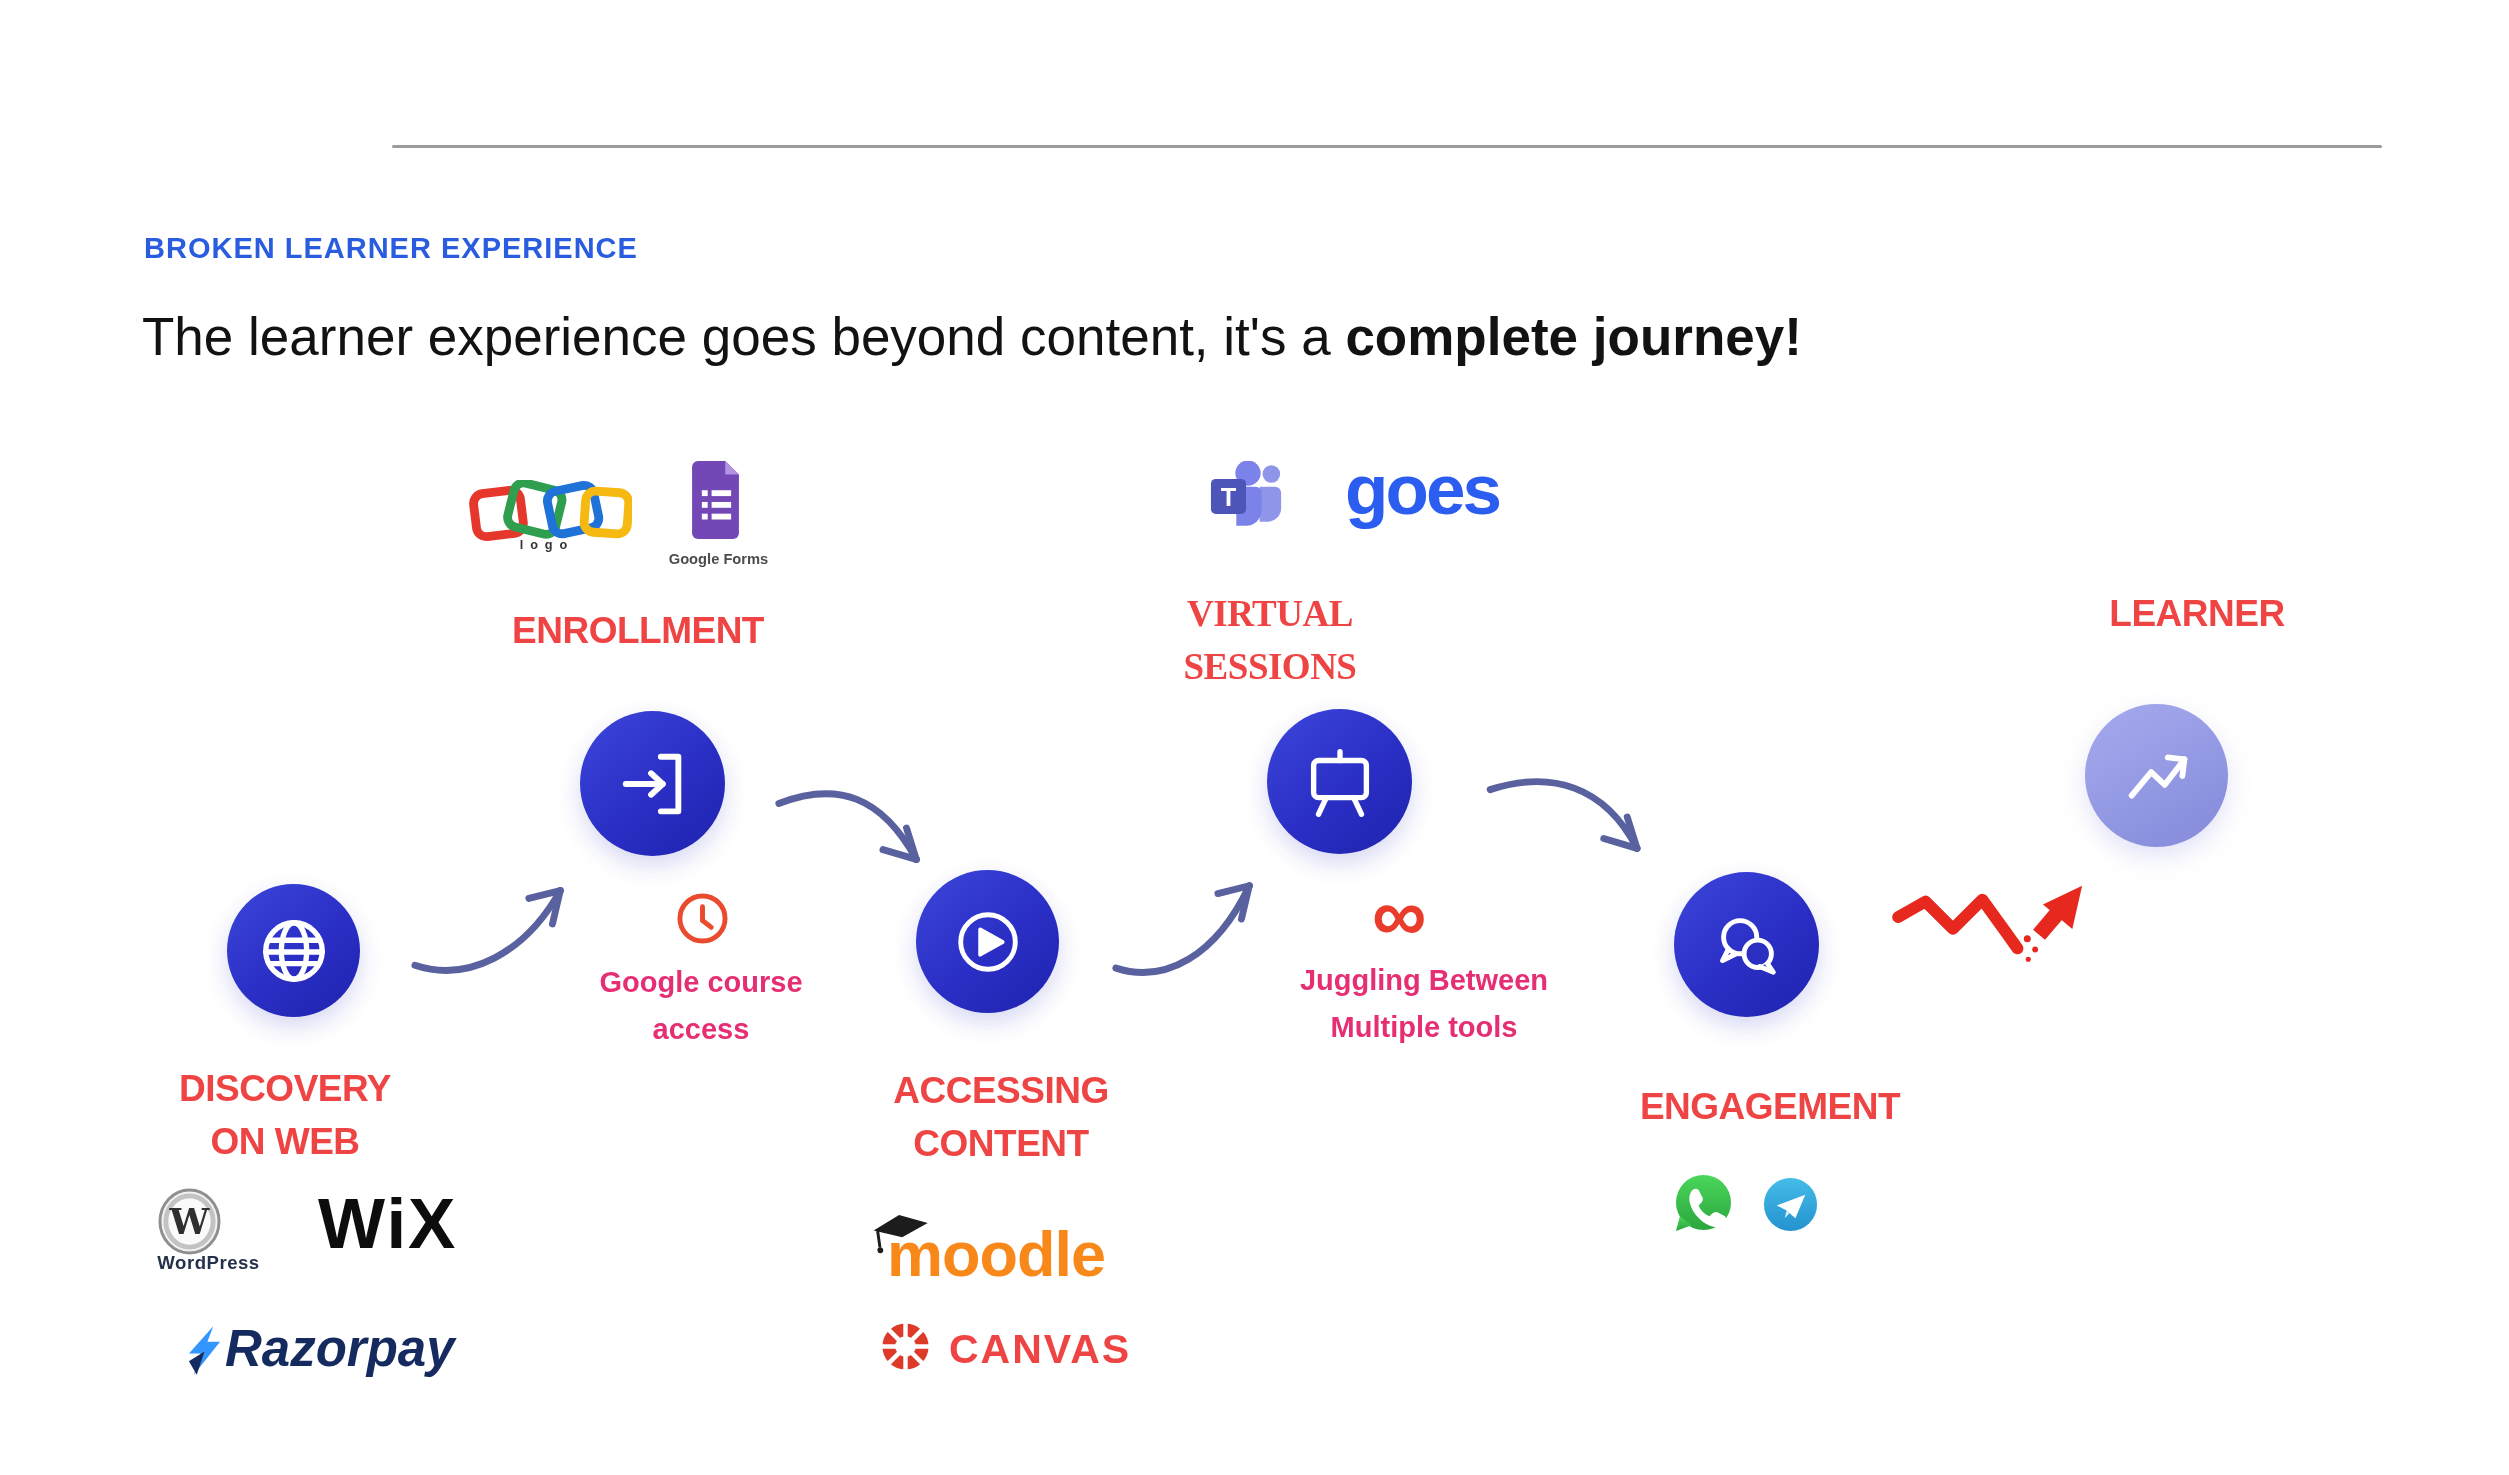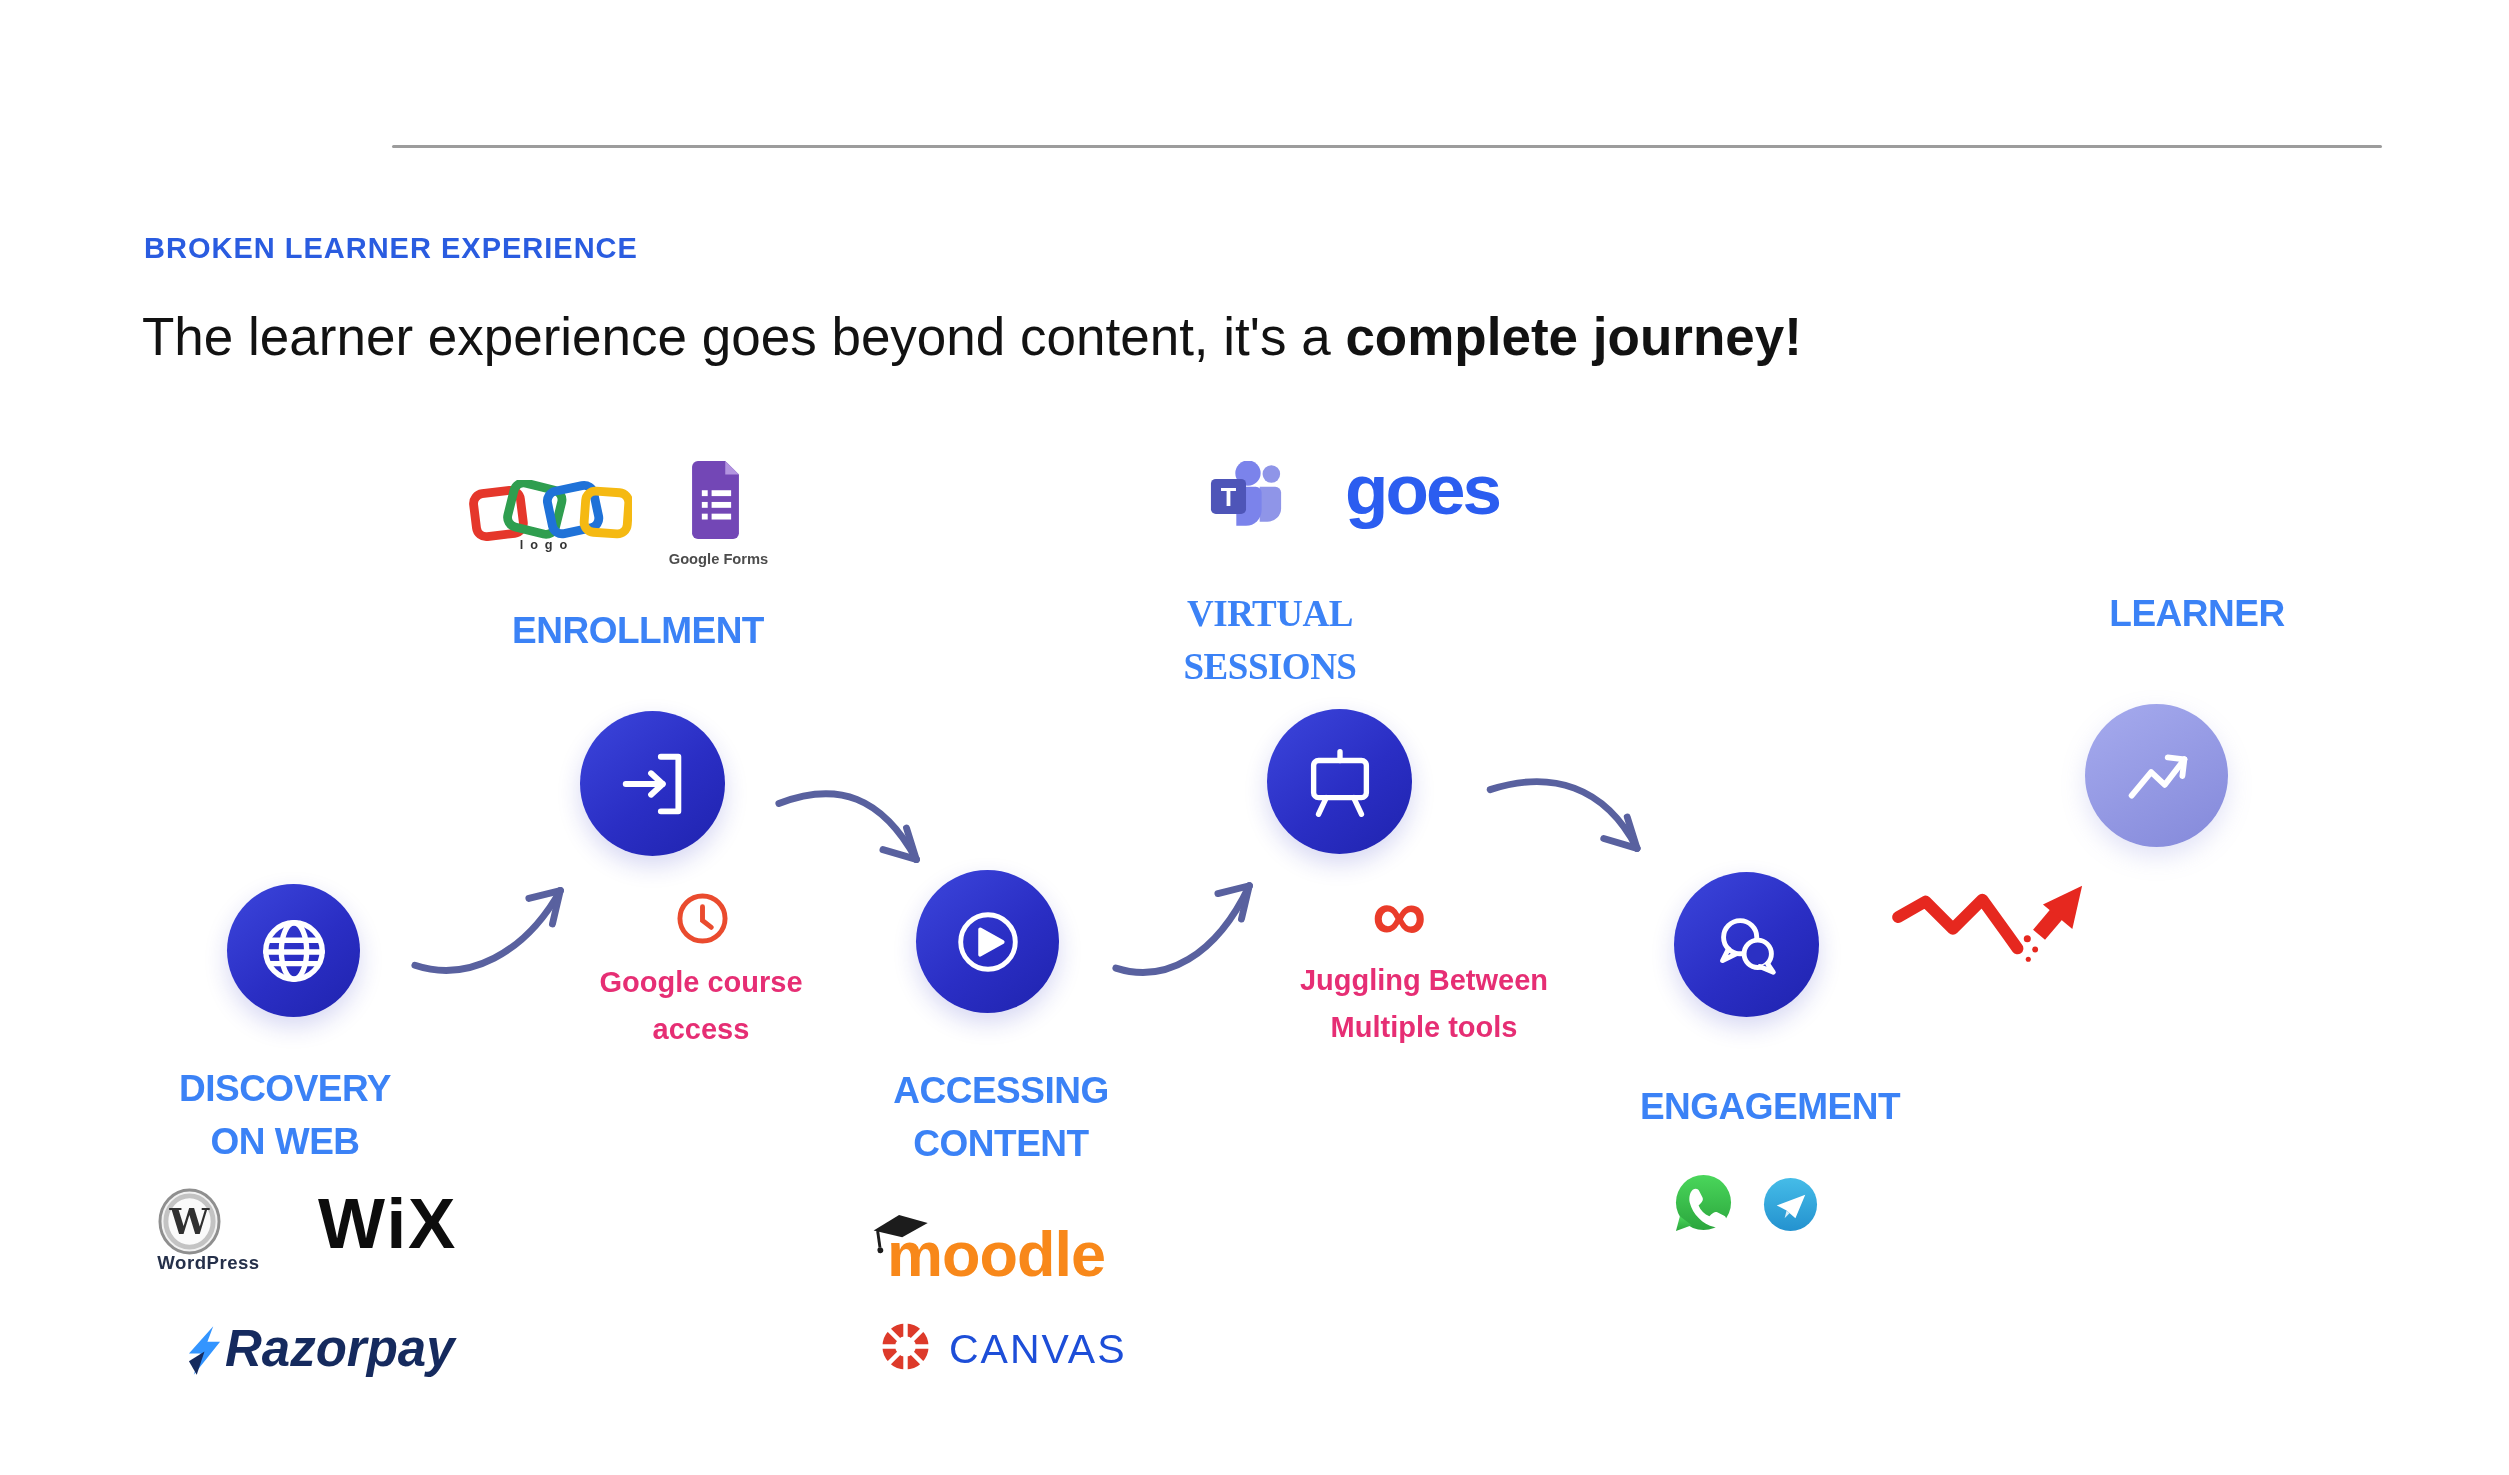--- a/index.html
+++ b/index.html
@@ -14,35 +14,35 @@
   .title b{font-weight:700;}
 
   
   .node{border-radius:50%;background:linear-gradient(140deg,#3c46dc 0%,#2a2ec4 55%,#1f23ae 100%);
         display:flex;align-items:center;justify-content:center;
         box-shadow:0 9.8px 23.5px rgba(34,38,190,.18);}
   .node.lav{background:linear-gradient(150deg,#a6abee 0%,#8e93e0 70%,#8489da 100%);
         box-shadow:0 9.8px 23.5px rgba(140,144,224,.25);}
 
   
-  .lbl{font-size:37px;font-weight:700;color:#3b82f6;letter-spacing:-0.5px;
+  .lbl{font-size:37px;font-weight:700;color:#ef4444;letter-spacing:-0.5px;
        line-height:53px;width:294px;text-align:center;}
   .lbl .ln{display:block;}
 
   
   .pain{font-size:29px;font-weight:700;color:#e62e74;line-height:47px;
         width:294px;text-align:center;}
   .infinity{font-size:76px;font-weight:700;color:#ea3c2a;line-height:69px;}
 
   
   .zoom-word{font-size:71px;font-weight:700;color:#2b5df0;letter-spacing:-2.9px;line-height:88px;}
   .wix-word{font-size:71px;font-weight:800;color:#0d0d0d;letter-spacing:2px;line-height:69px;}
   .rzp-word{font-size:51px;font-weight:700;font-style:italic;color:#152a5e;line-height:47px;}
   .moodle-word{font-size:63px;font-weight:700;color:#f8881a;letter-spacing:-1px;line-height:63px;}
-  .canvas-word{font-size:41px;font-weight:400;color:#1d4ed8;letter-spacing:2px;line-height:49px;}
+  .canvas-word{font-size:41px;font-weight:700;color:#ef4444;letter-spacing:2px;line-height:49px;}
   .wp-caption{font-size:18.6px;font-weight:700;color:#25304a;width:167px;text-align:center;letter-spacing:0.5px;}
   .apps-caption{font-size:12.7px;font-weight:700;color:#333;letter-spacing:6.9px;width:108px;text-align:center;}
   .forms-caption{font-size:14.7px;width:127px;text-align:center;color:#4c4c4c;font-weight:700;}
 </style>
 </head>
 <body>
 
 <div class="abs topline" style="left:392px;top:145px;width:1990px;"></div>
 <div class="abs eyebrow" style="left:144px;top:232px;">BROKEN LEARNER EXPERIENCE</div>
 <div class="abs title" style="left:142px;top:306px;"><span>The learner experience goes beyond content, it's a </span><b>complete journey!</b></div>

